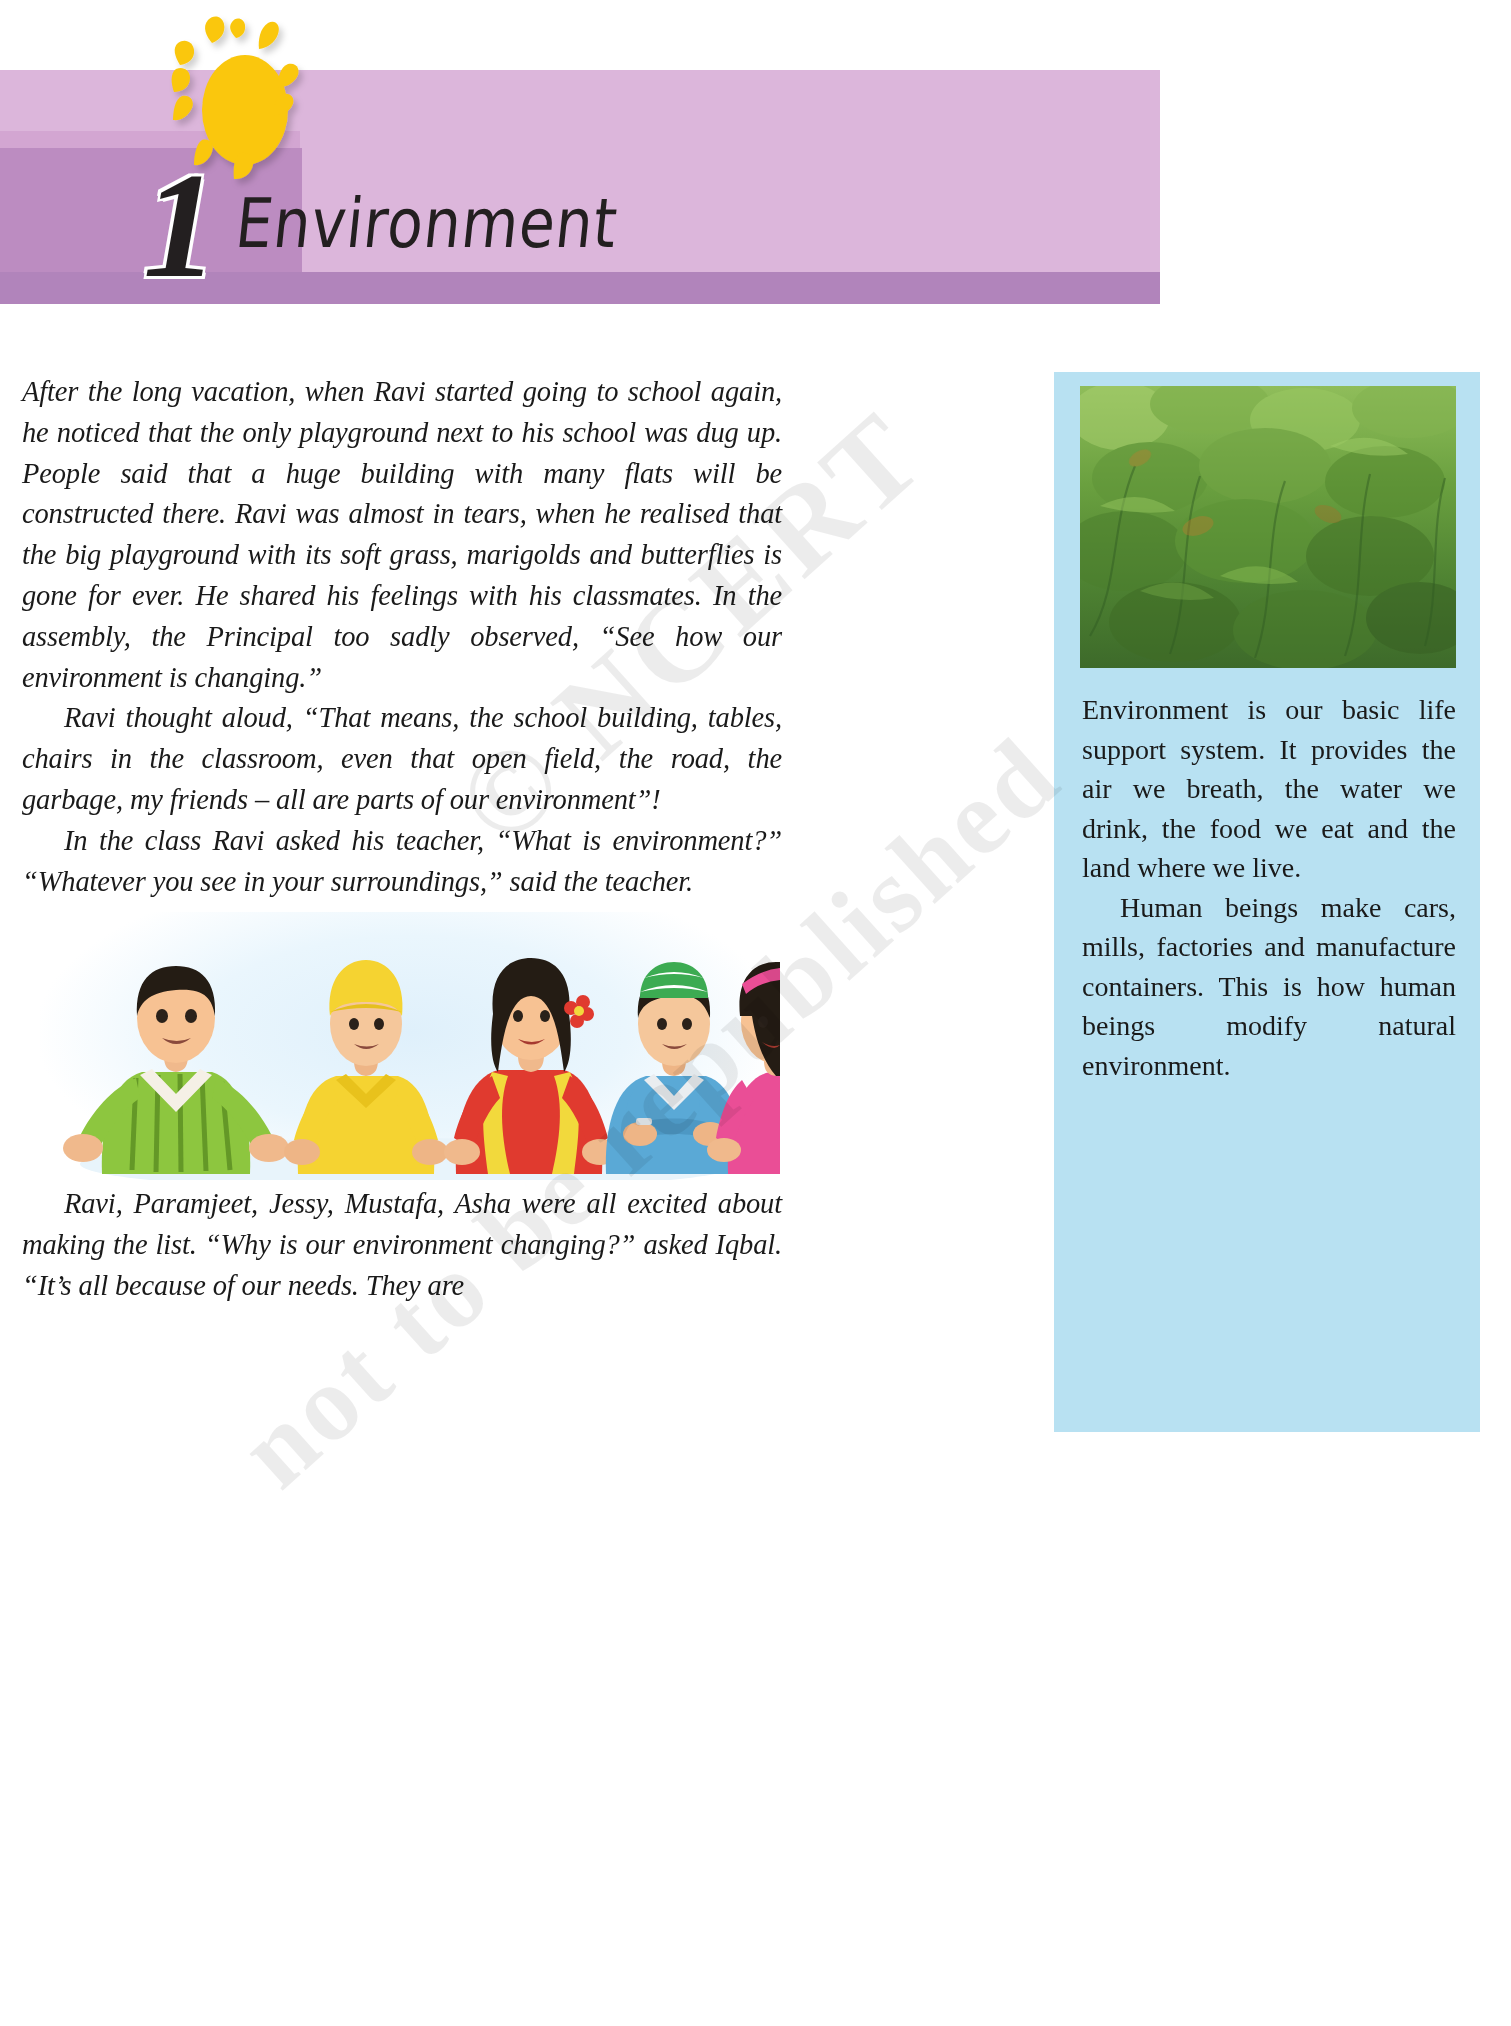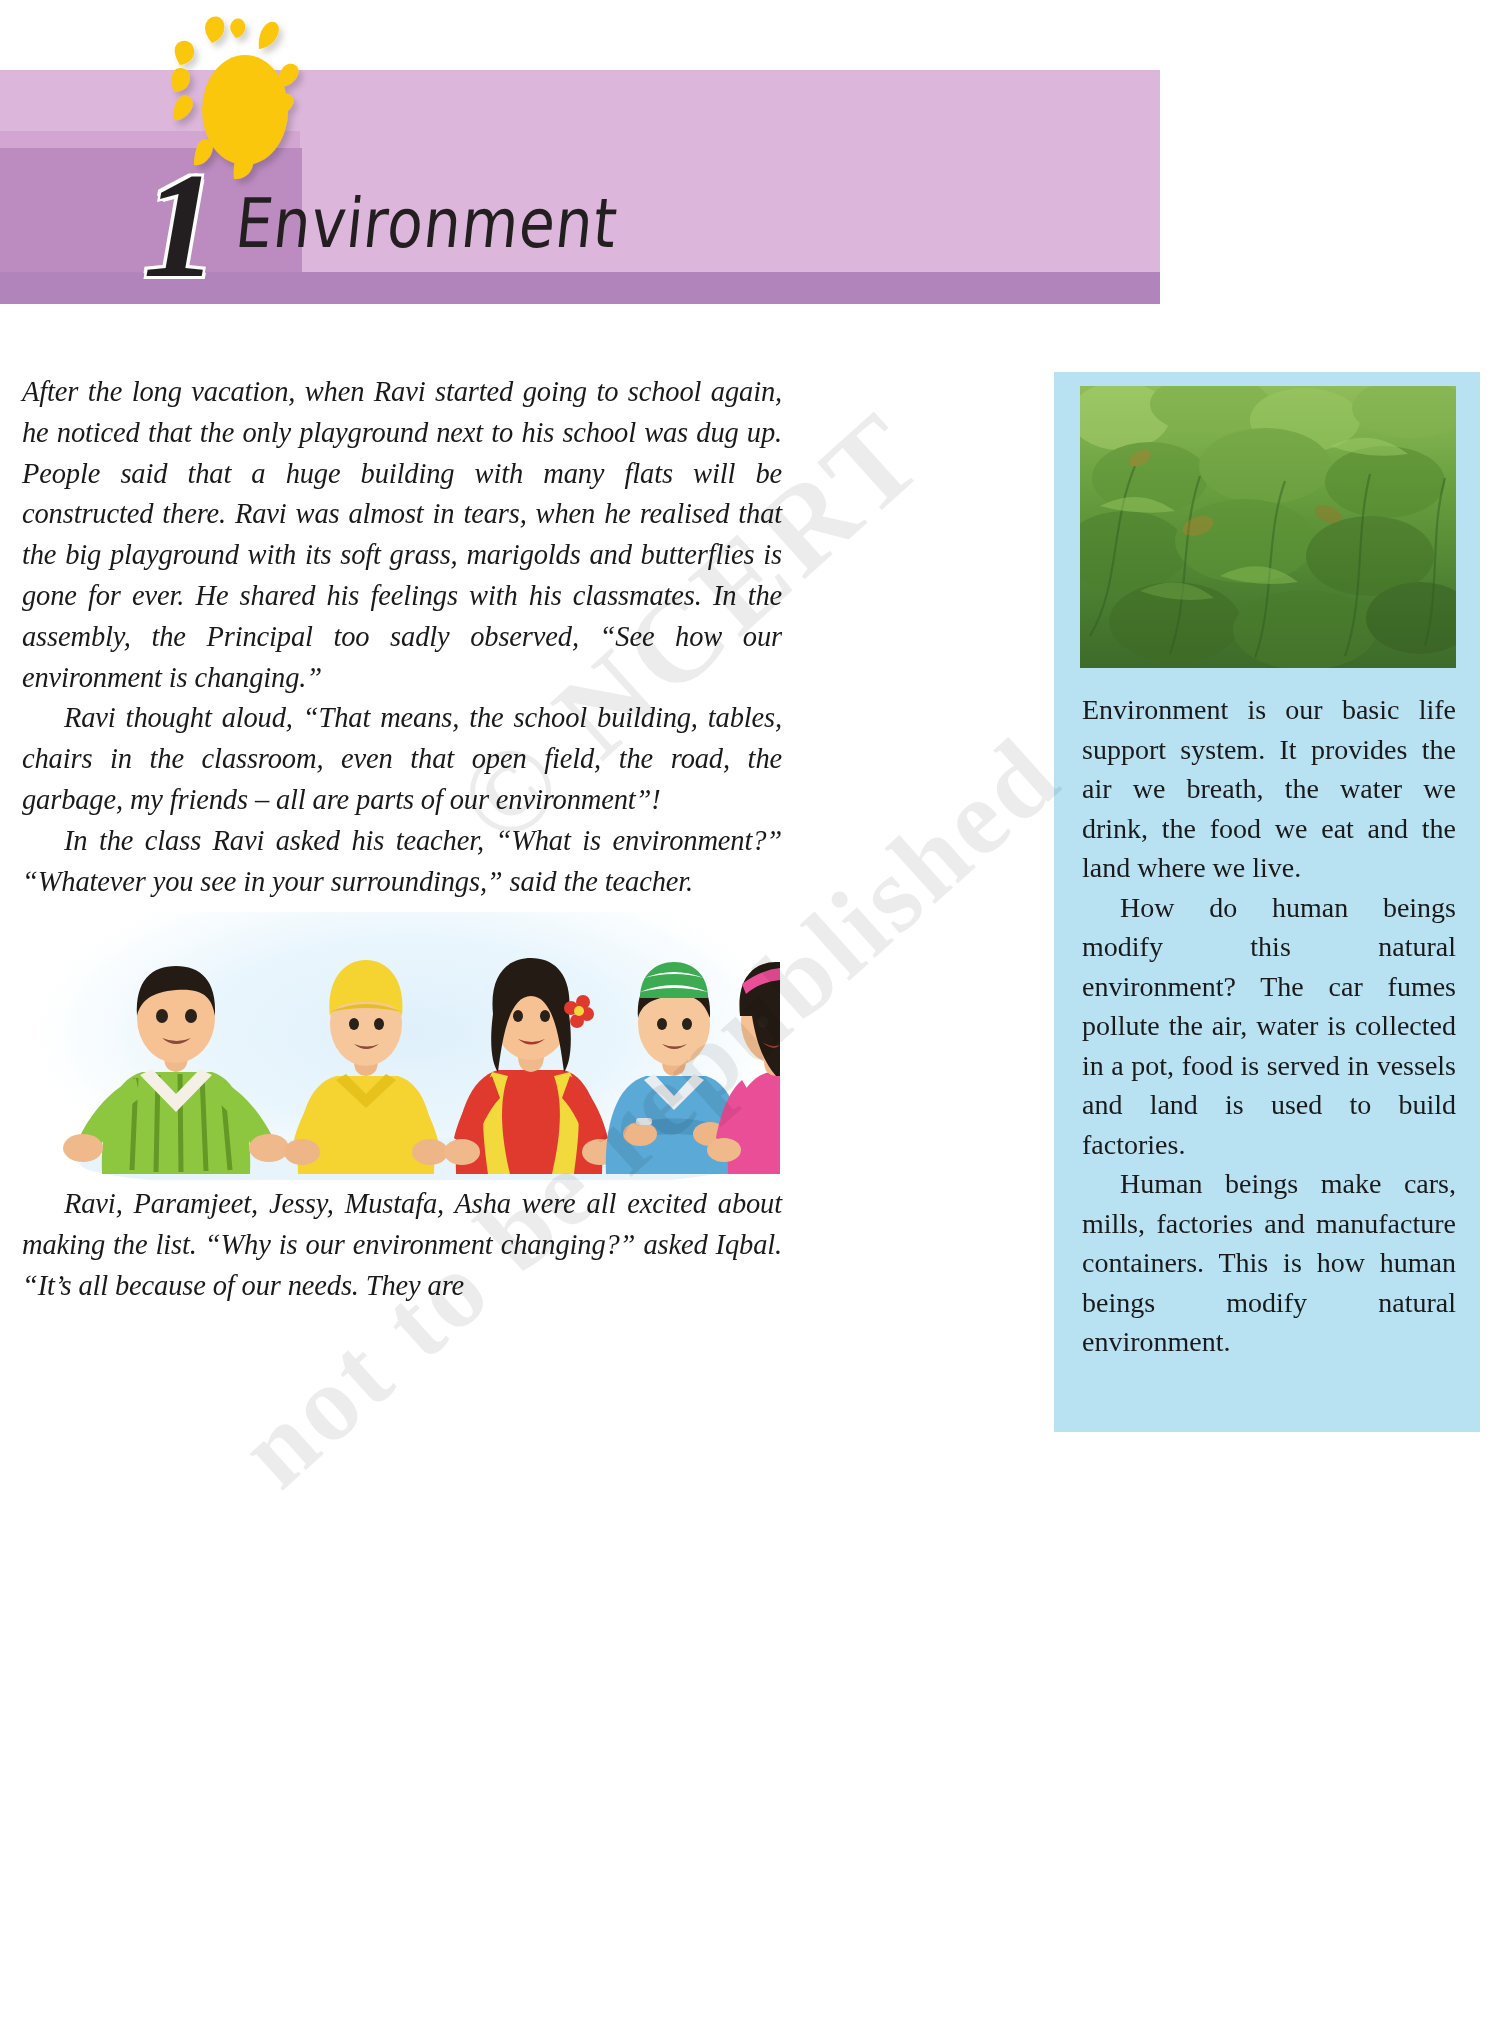--- a/index.html
+++ b/index.html
@@ -423,21 +423,20 @@
         <g opacity="0.35">
           <ellipse cx="118" cy="140" rx="16" ry="9" fill="#c8792e" transform="rotate(-18 118 140)"></ellipse>
           <ellipse cx="248" cy="128" rx="14" ry="8" fill="#b06a28" transform="rotate(22 248 128)"></ellipse>
           <ellipse cx="60" cy="72" rx="12" ry="7" fill="#c8792e" transform="rotate(-30 60 72)"></ellipse>
         </g>
       </svg>
     </div>
 
     <div class="sidebar-text">
       <p>Environment is our basic life support system. It provides the air we breath, the water we drink, the food we eat and the land where we live.</p>
-      <p class="indent">How do human beings modify this natural environment? The car fumes pollute the air, water is collected in a pot, food is served in vessels and land is used to build factories.</p>
       <p class="indent">Human beings make cars, mills, factories and manufacture containers. This is how human beings modify natural environment.</p>
     </div>
   </div>
 </div>
 
 <div class="watermark">
   <div class="wm-line wm1">© NCERT</div>
   <div class="wm-line wm2">not to be republished</div>
 </div>
 

